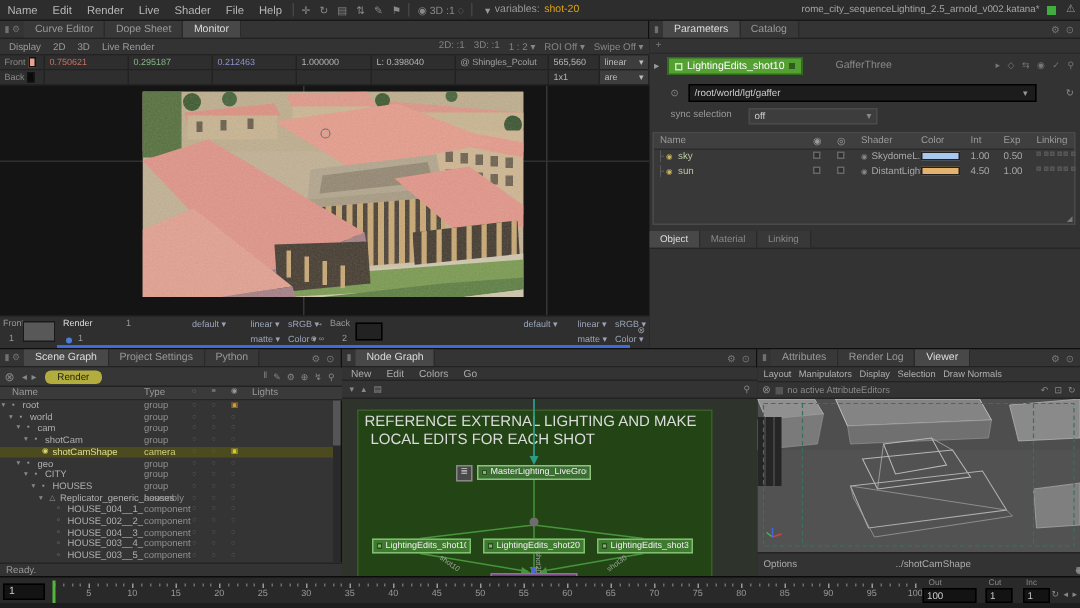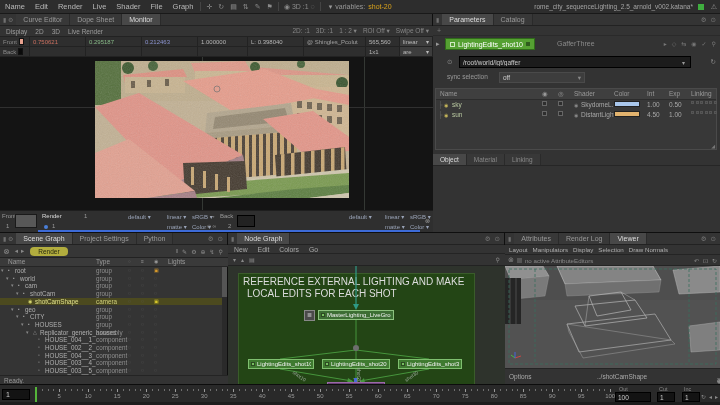--- a/index.html
+++ b/index.html
@@ -152,21 +152,21 @@
 <div class="window">
 
   <div id="menubar">
     <span id="menu-items" style="display:flex;">
         <span class="menu-item">Name</span>
         <span class="menu-item">Edit</span>
         <span class="menu-item">Render</span>
         <span class="menu-item">Live</span>
         <span class="menu-item">Shader</span>
         <span class="menu-item">File</span>
-        <span class="menu-item">Graph</span>
+        <span class="menu-item">Help</span>
       </span>
     <span class="mb-sep"></span>
     <span id="main-toolbar-icons" style="display:flex;">
         <span class="mb-icon">✛</span>
         <span class="mb-icon">↻</span>
         <span class="mb-icon">▤</span>
         <span class="mb-icon">⇅</span>
         <span class="mb-icon">✎</span>
         <span class="mb-icon">⚑</span>
       </span>

